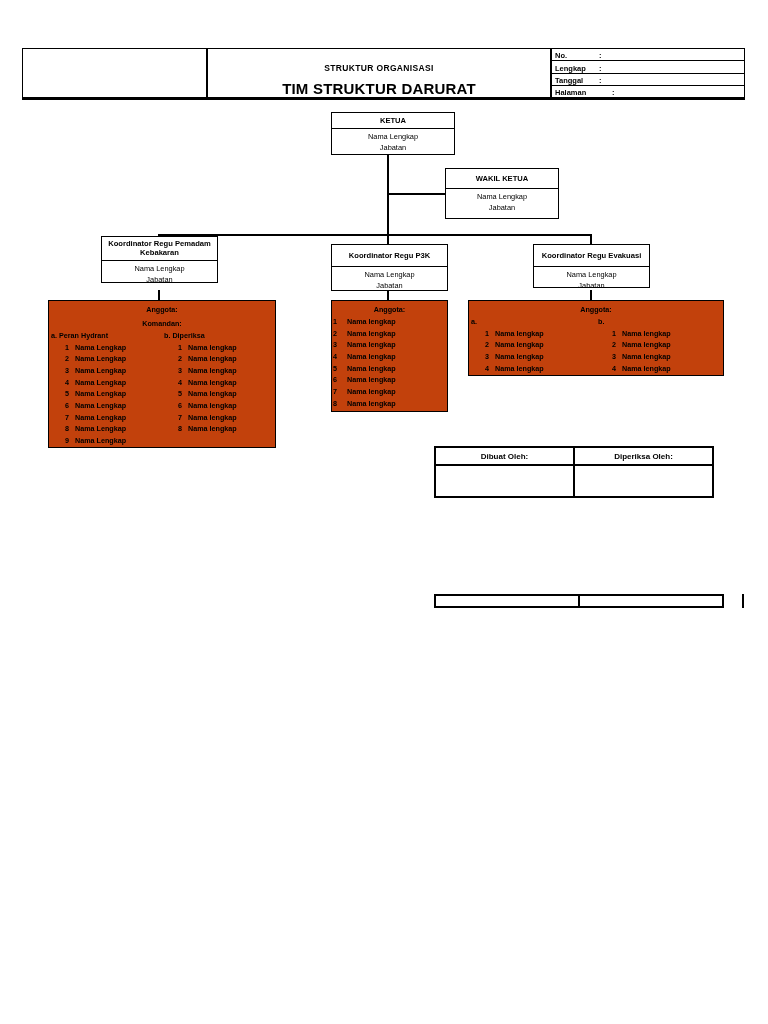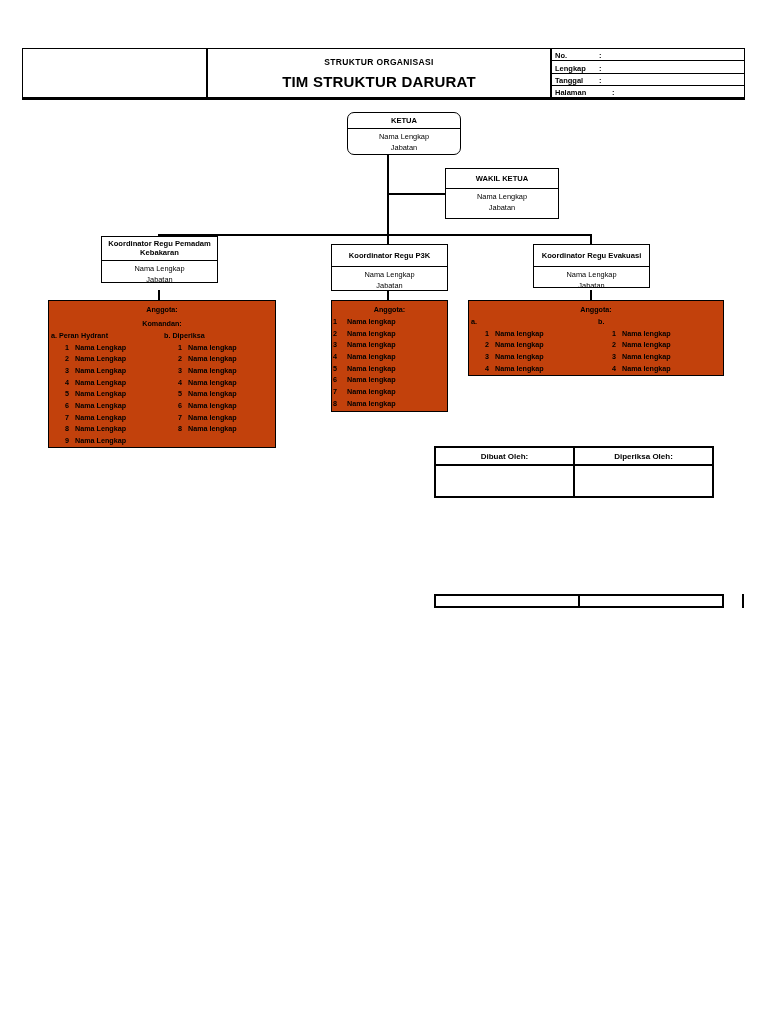--- a/index.html
+++ b/index.html
@@ -42,21 +42,21 @@
     border-right: 2px solid #000;
     box-sizing: border-box;
   }
   .hdr-title-cell {
     flex: 1;
     border-right: 2px solid #000;
     box-sizing: border-box;
     display: flex;
     flex-direction: column;
     align-items: center;
-    justify-content: center;
+    justify-content: flex-end;
     padding-top: 2px;
   }
   .hdr-sub {
     font-size: 8.5px;
     font-weight: bold;
     letter-spacing: 0.35px;
     line-height: 1.2;
   }
   .hdr-main {
     font-size: 15px;
@@ -252,21 +252,21 @@
   <div class="line" style="left:158px; top:234px; width:434px; height:2.2px;"></div>
 
   <div class="line" style="left:158px; top:234px; width:2.2px; height:10px;"></div>
   <div class="line" style="left:387px; top:234px; width:2.2px; height:10px;"></div>
   <div class="line" style="left:590px; top:234px; width:2.2px; height:10px;"></div>
 
   <div class="line" style="left:158px; top:290px; width:2.2px; height:11px;"></div>
   <div class="line" style="left:387px; top:290px; width:2.2px; height:11px;"></div>
   <div class="line" style="left:590px; top:290px; width:2.2px; height:11px;"></div>
 
-  <div class="obox" style="left:347px; top:112px; width:114px; height:43px;border-radius:7px;">
+  <div class="obox" style="left:331px; top:112px; width:124px; height:43px;">
     <div class="obox-title">KETUA</div>
     <div class="obox-body">
       <div>Nama Lengkap</div>
       <div>Jabatan</div>
     </div>
   </div>
 
   <div class="obox" style="left:445px; top:168px; width:114px; height:51px;">
     <div class="obox-title" style="padding:5px 2px;">WAKIL KETUA</div>
     <div class="obox-body">

